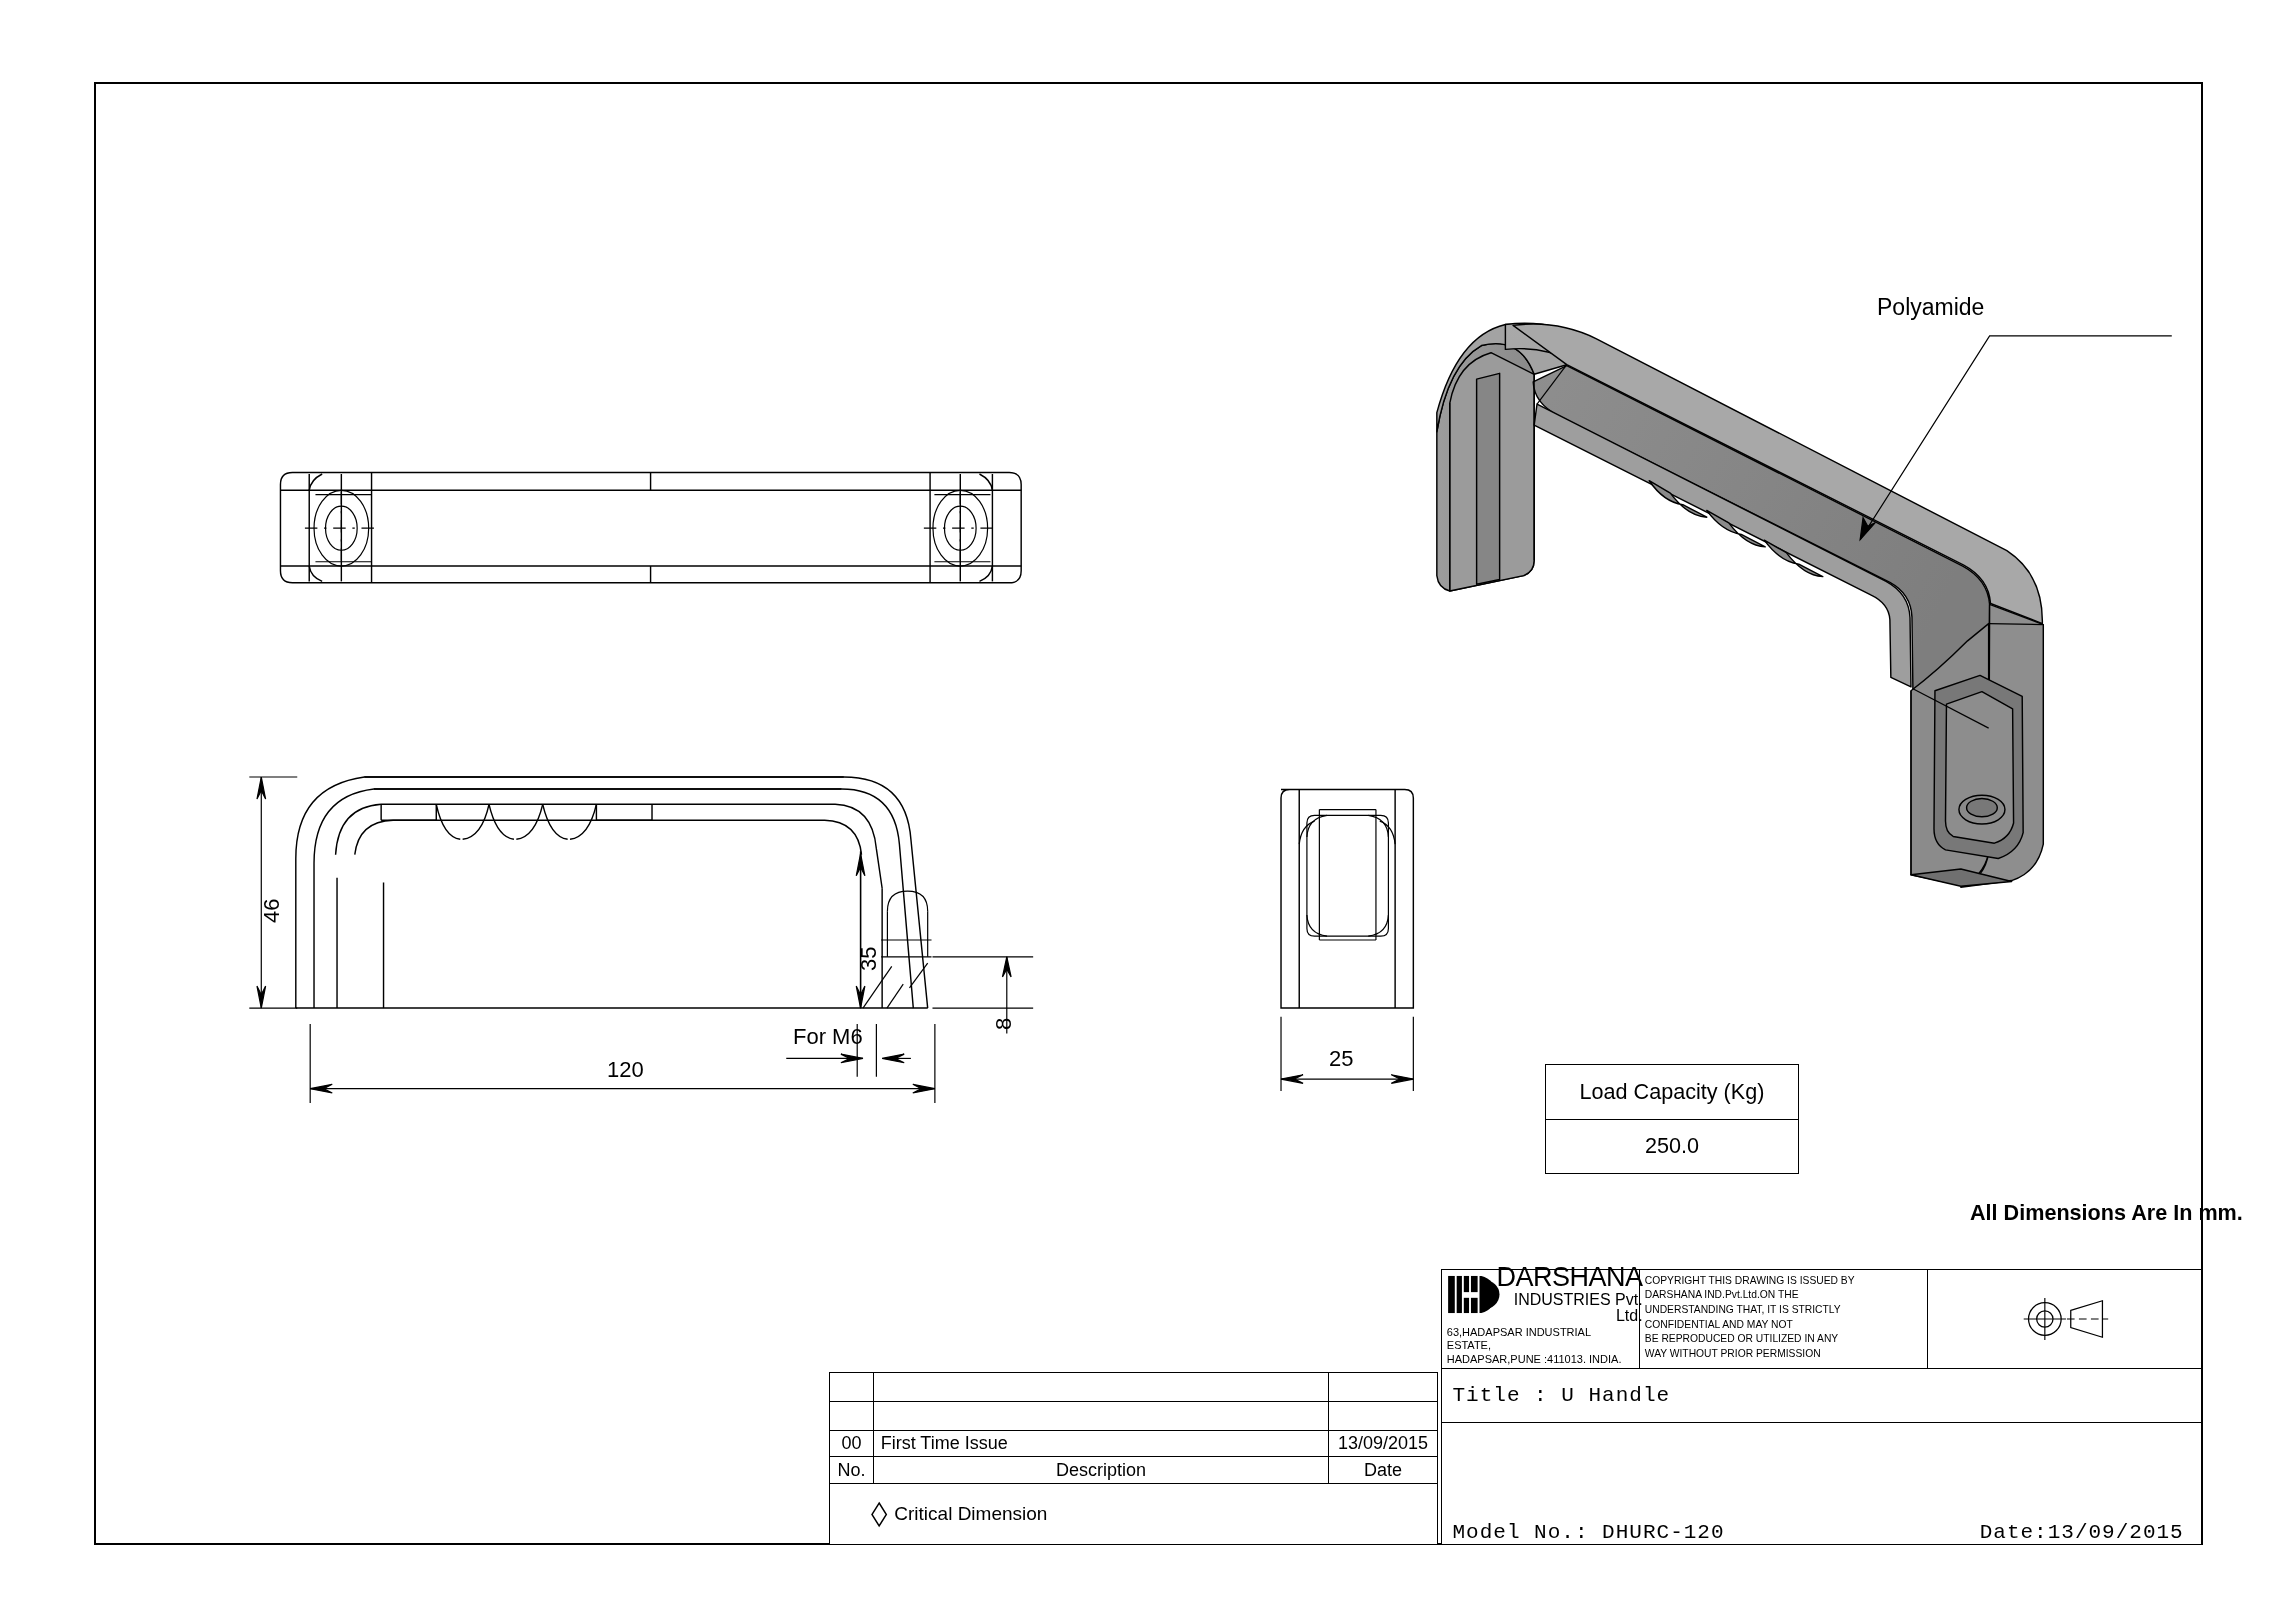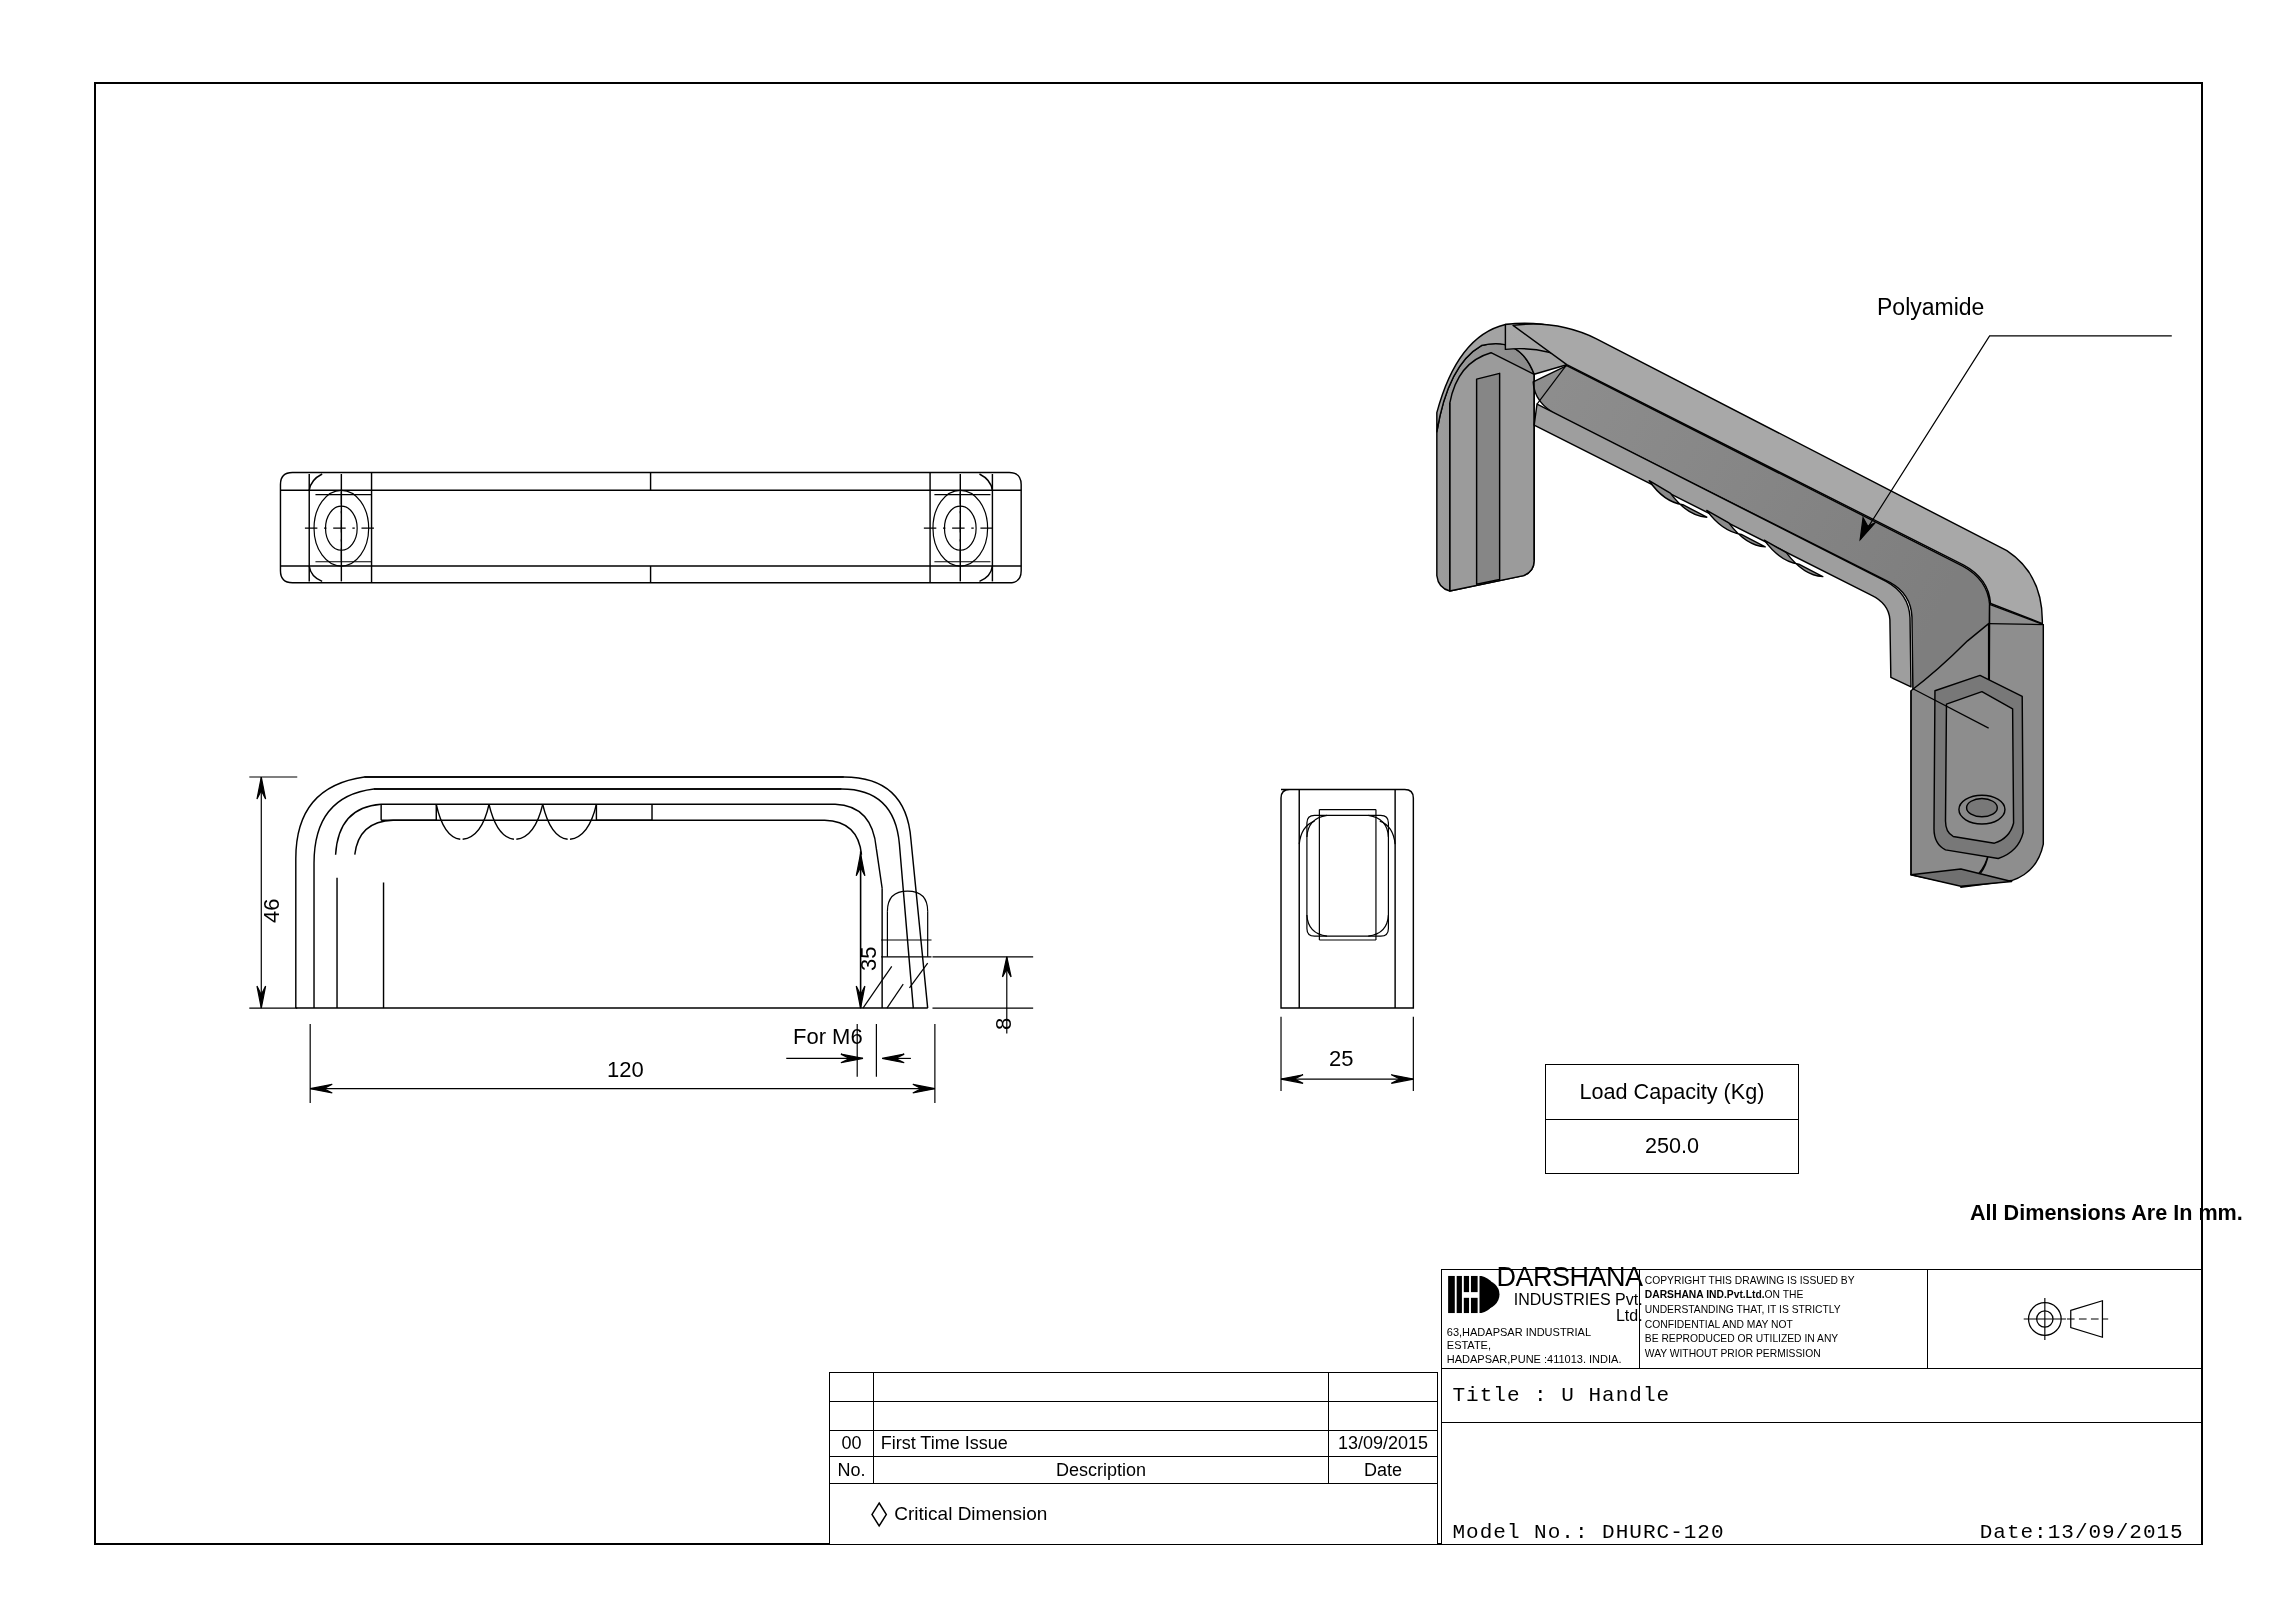--- a/index.html
+++ b/index.html
@@ -59,21 +59,21 @@
   #tb-logo-cell{width:198px;box-sizing:border-box;border-right:1.4px solid #000;
     padding:2.9px 3.8px 1.9px 4.8px;display:flex;flex-direction:column;justify-content:flex-end;}
   .logo-line{display:flex;align-items:center;gap:3.8px;}
   #logo-mark{width:46px;height:39px;flex:none;}
   #logo-word{font-size:27px;letter-spacing:-0.5px;line-height:0.95;}
   #logo-sub{font-size:16px;text-align:right;line-height:1;margin-top:0.5px;}
   .addr{font-size:11px;line-height:1.22;margin-top:2.4px;}
 
   #tb-copyright-cell{width:288px;box-sizing:border-box;border-right:1.4px solid #000;
     padding:3.8px 3.8px 1.9px 4.8px;font-size:10.3px;line-height:1.42;}
-  #tb-copyright-cell b{font-weight:bold;text-align:center;}
+  #tb-copyright-cell b{font-weight:normal;text-align:center;}
 
   #tb-proj-cell{flex:1;display:flex;align-items:center;justify-content:center;}
 
   .tb-text{font-family:"Liberation Mono", monospace;font-size:21px;
            letter-spacing:1px;white-space:nowrap;}
   .tb-pad{padding-left:10.5px;}
   .tb-right{margin-left:auto;padding-right:17.3px;}
 
   
   #revision-table{

